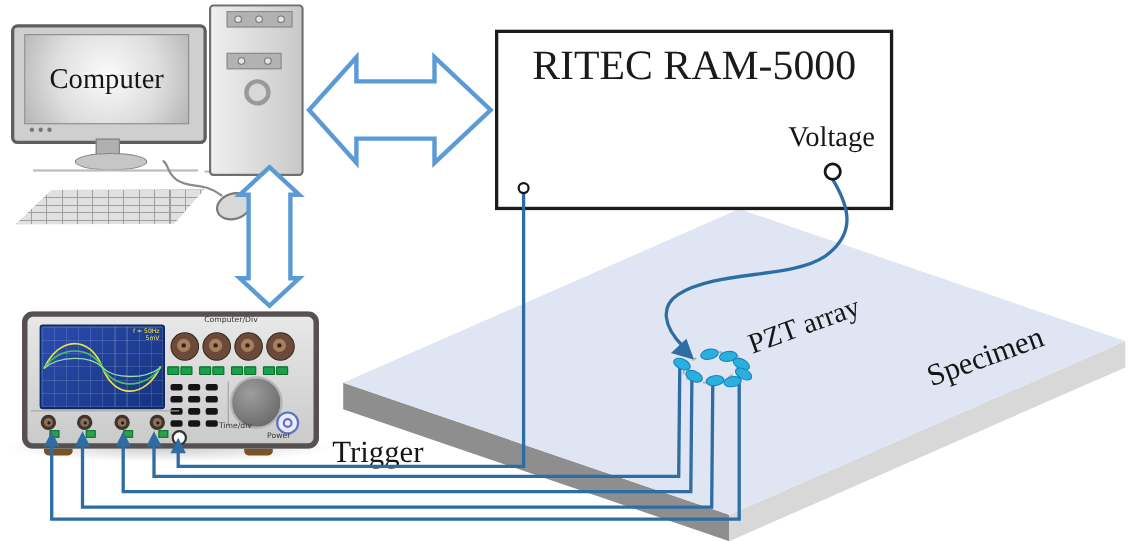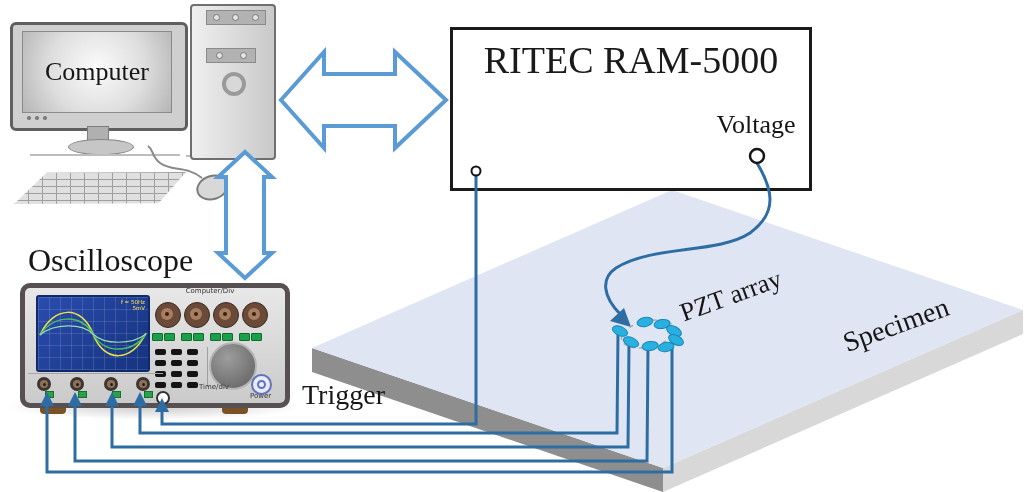--- a/index.html
+++ b/index.html
@@ -158,21 +158,21 @@
       <div class="abs key" style="left:167px;top:88px;"></div>
       <div class="abs key" style="left:135px;top:99px;"></div>
       <div class="abs key" style="left:151px;top:99px;"></div>
       <div class="abs key" style="left:167px;top:99px;"></div>
       <div class="abs" style="left:187px;top:64px;width:1px;height:40px;background:#9f9f9f;"></div>
       <div class="abs tknob"></div>
       <div class="abs panel-txt" style="left:164px;top:100px;width:60px;">Time/div</div>
       <div class="abs pwr">
           <i></i>
         </div>
-      <div class="abs panel-txt" style="left:220px;top:109px;width:41px;">Power</div>
+      <div class="abs panel-txt" style="left:203px;top:109px;width:41px;text-align:right;">Power</div>
       <div class="abs" style="left:8px;top:90px;width:135px;height:1px;background:#a5a5a5;"></div>
       <div class="abs bnc" style="left:17px;">
           <i></i>
           <b></b>
         </div>
       <div class="abs bnc" style="left:50px;">
           <i></i>
           <b></b>
         </div>
       <div class="abs bnc" style="left:84px;">
@@ -188,23 +188,22 @@
       <div class="abs tag" style="left:92px;"></div>
       <div class="abs tag" style="left:124px;"></div>
       <div class="abs trig-in"></div>
     </div>
   </div>
 
   <div class="abs ritec">
     <div class="ritec-title">RITEC RAM-5000</div>
   </div>
 
-  <div class="lbl" style="left:28px;top:242px;font-size:32px;">Oscilloscope</div>
   <div class="lbl" style="left:701px;top:110px;width:110px;text-align:center;font-size:26px;">Voltage</div>
-  <div class="lbl" style="left:302px;top:379px;font-size:28px;">Trigger</div>
+  <div class="lbl" style="left:302px;top:396px;font-size:28px;">Trigger</div>
   <div class="lbl" style="left:661px;top:281px;width:140px;text-align:center;font-size:26px;transform:rotate(-20deg);">PZT array</div>
   <div class="lbl" style="left:831px;top:309px;width:130px;text-align:center;font-size:28px;transform:rotate(-20deg);">Specimen</div>
 
   <svg class="svg-layer">
 
     <path d="M202,178 C186,165 172,172 160,163 C151,156 154,150 148,146" fill="none" stroke="#8a8a8a" stroke-width="2"></path>
 
     <g fill="#ffffff" stroke="#5b9bd5" stroke-width="4">
       <polygon points="281,100 324,52 324,74 395,74 395,52 446,100 395,148 395,126 324,126 324,148"></polygon>
       <polygon points="245,152 272,177 264,177 264,253 272,253 245,278 218,253 226,253 226,177 218,177"></polygon>

